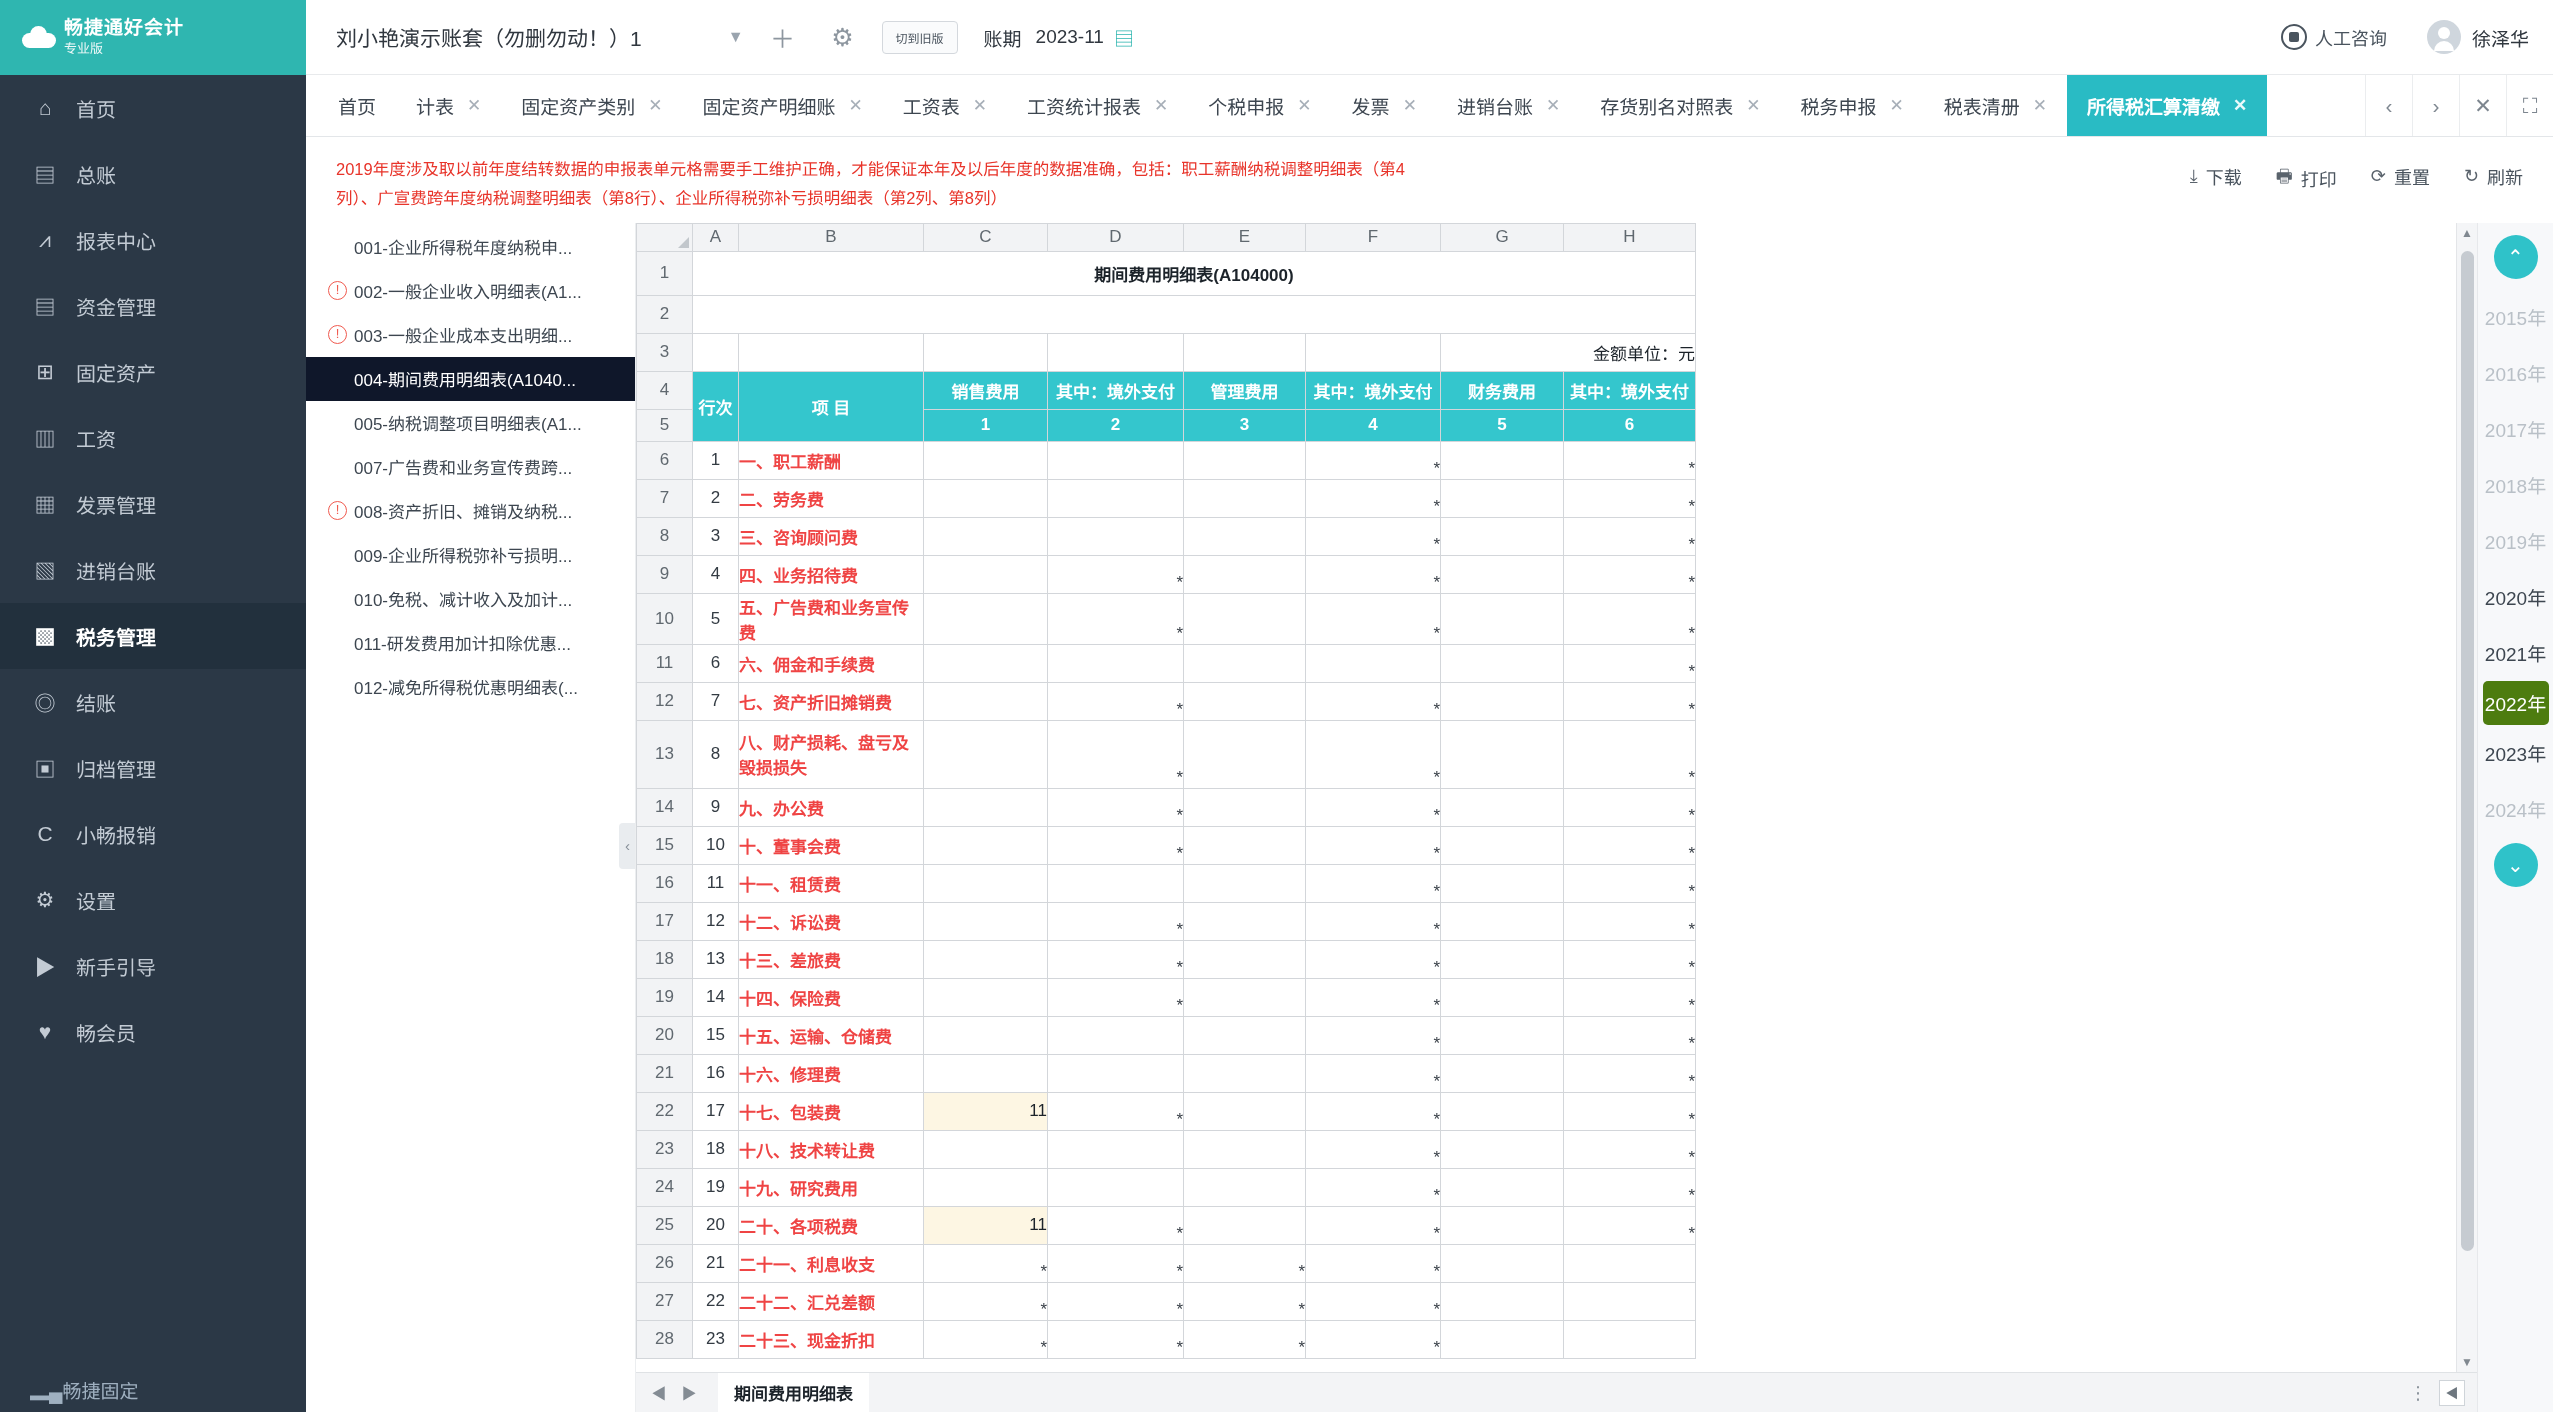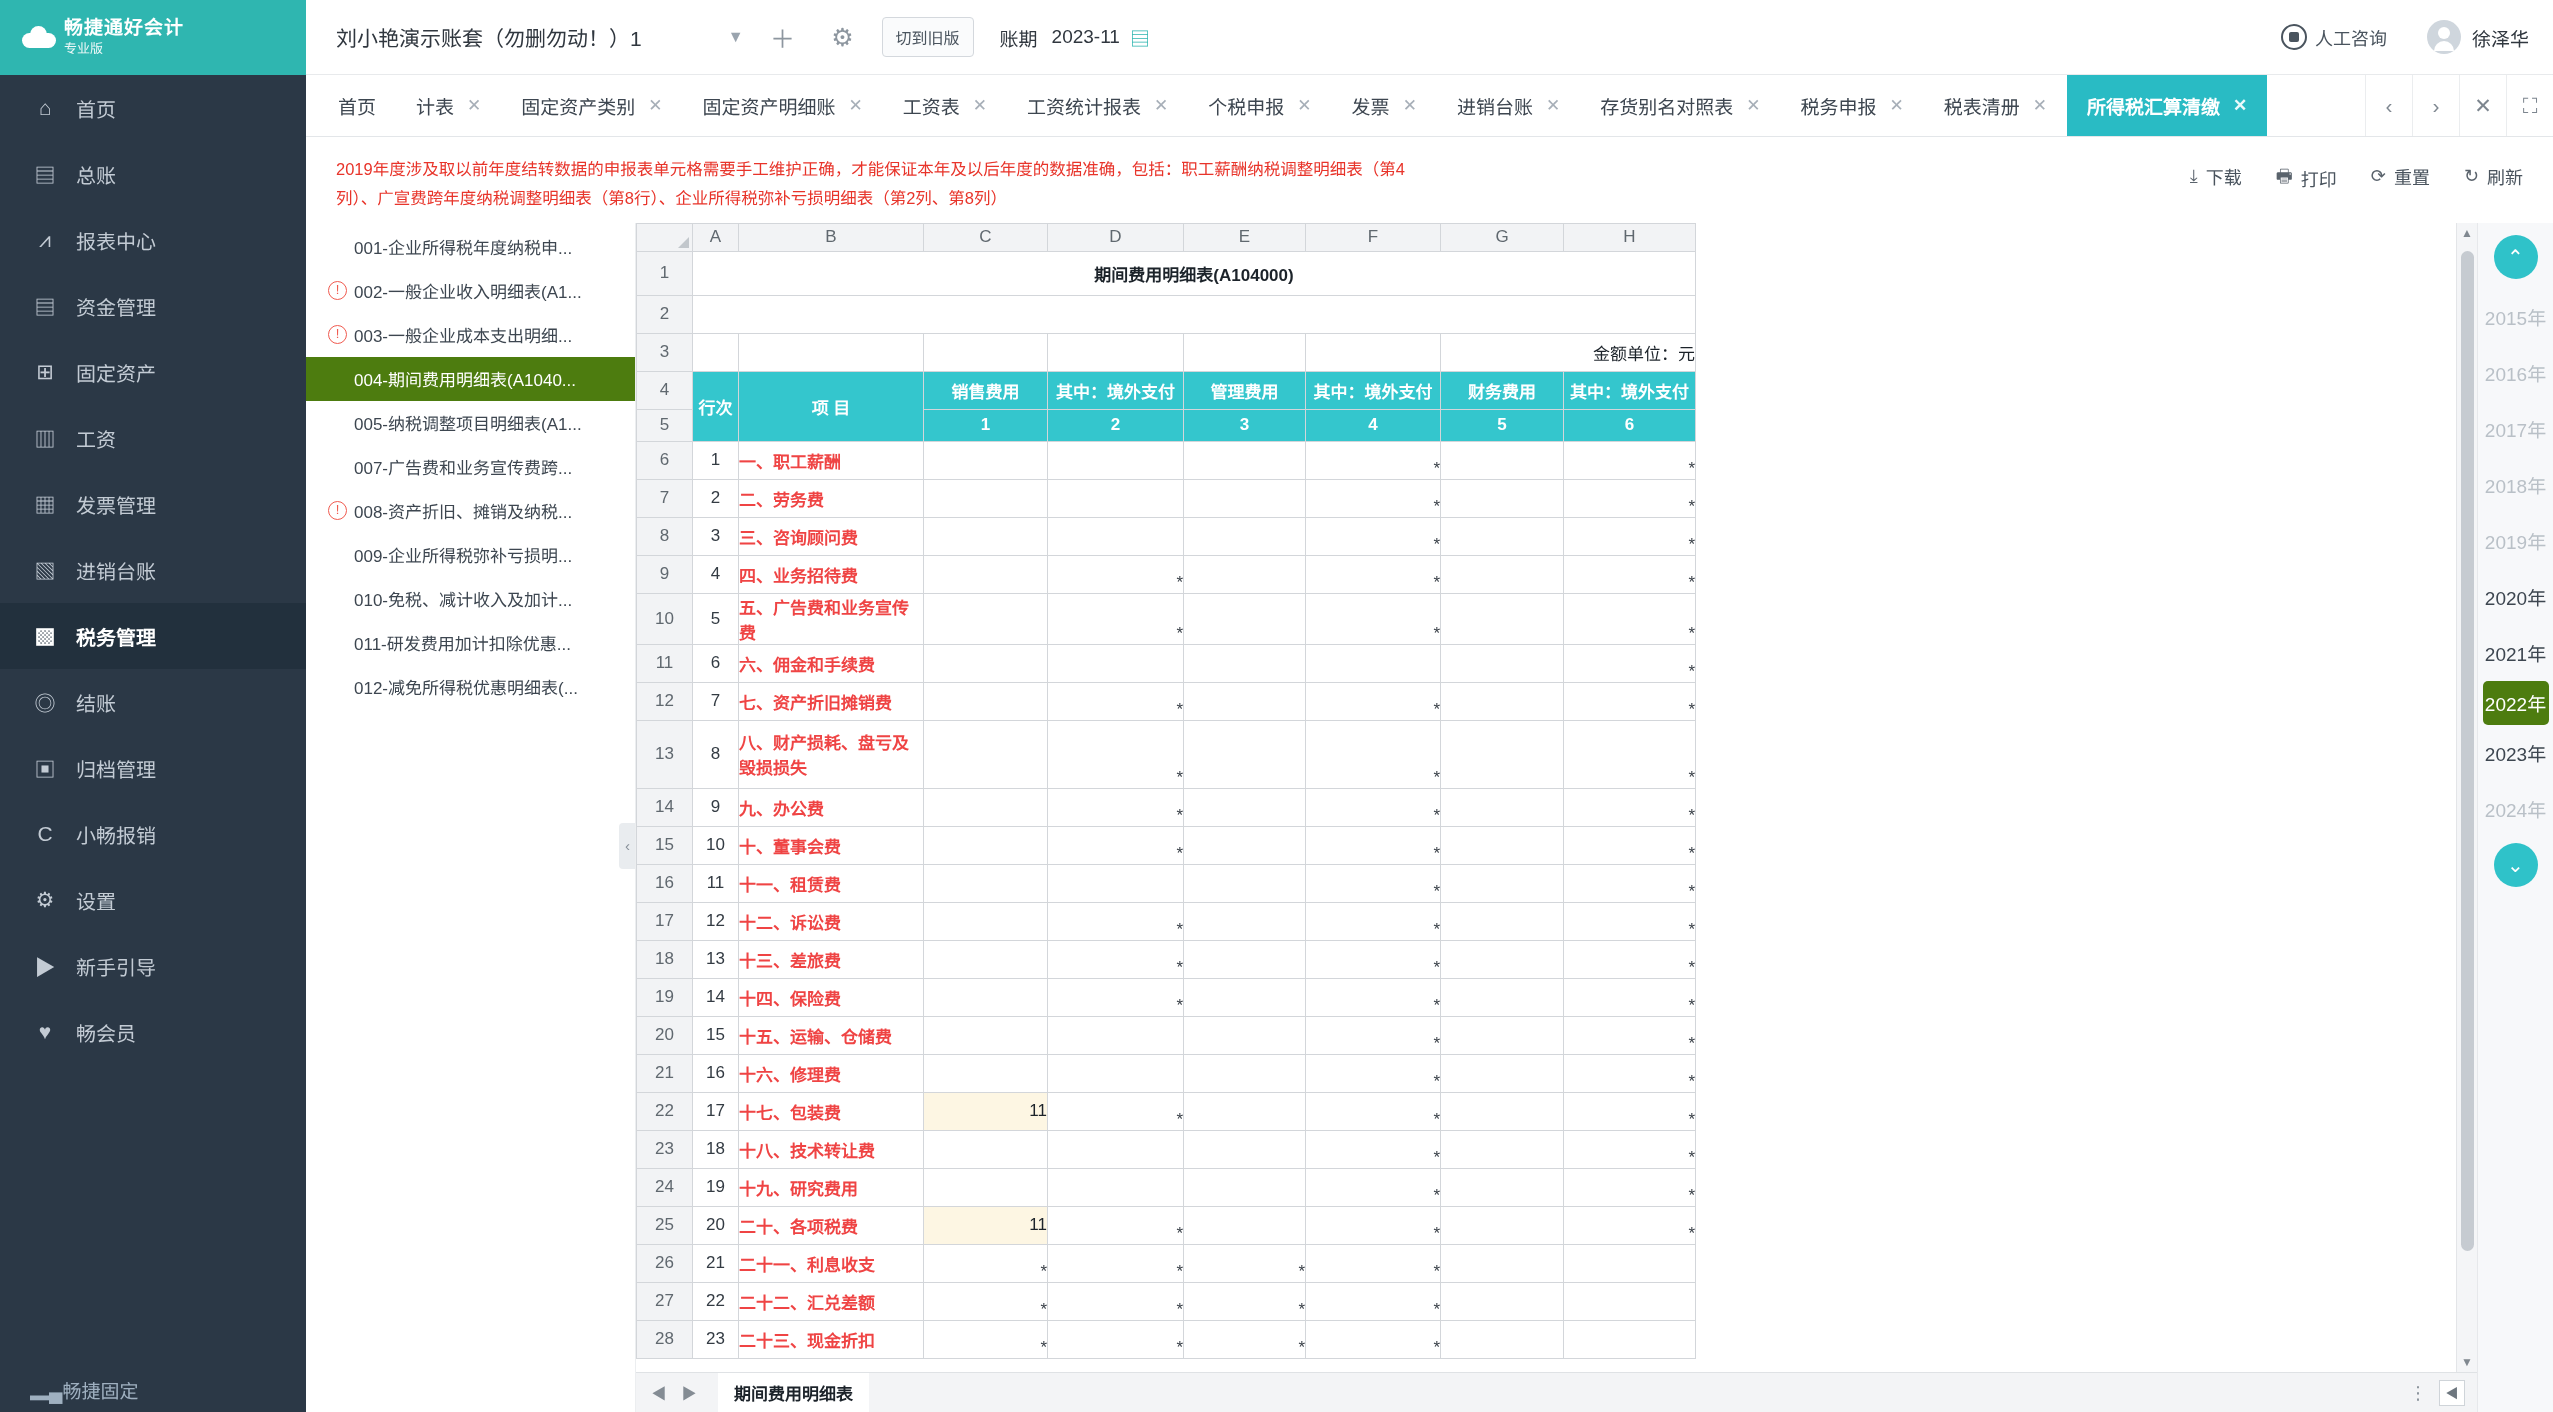--- a/index.html
+++ b/index.html
@@ -60,21 +60,21 @@
   .chev {
     margin-left: 86px; color: #9aa4ae; font-size: 16px; cursor: pointer;
   }
   .tb-icon {
     width: 42px; height: 42px; margin-left: 18px; display: flex;
     align-items: center; justify-content: center; color: #8d969f; font-size: 25px;
     cursor: pointer;
   }
   .old-ver-btn {
     margin-left: 18px; border: 1px solid #d4d8dd; border-radius: 4px;
-    padding: 7px 13px; font-size: 16px; color: #4a545e; background: #fafbfc; cursor: pointer;
+    padding: 7px 13px; font-size: 12px; color: #4a545e; background: #fafbfc; cursor: pointer;
   }
   .period-label { margin-left: 26px; font-size: 19px; color: #30373f; }
   .period-val { margin-left: 14px; font-size: 19px; color: #30373f; }
   .cal-ico { margin-left: 10px; color: #2fb6b0; font-size: 20px; cursor: pointer; }
   .topbar-right { margin-left: auto; display: flex; align-items: center; }
   .service {
     display: flex; align-items: center; font-size: 18px; color: #4a545e; cursor: pointer; text-align: center;
   }
   .service .head {
     width: 26px; height: 26px; border: 2px solid #4a545e; border-radius: 50%;
@@ -133,21 +133,21 @@
 
   
   .formlist {
     width: 330px; flex: none; overflow: hidden; padding-top: 2px; position: relative;
     border-right: 1px solid #eceef0;
   }
   .fl-item {
     height: 44px; display: flex; align-items: center; padding-left: 22px;
     font-size: 17px; color: #3d4650; white-space: nowrap; cursor: pointer;
   }
-  .fl-item.active { background: #4d7c0f; color: #fff; }
+  .fl-item.active { background: #0f172a; color: #fff; }
   .warn {
     width: 19px; height: 19px; border-radius: 50%; border: 1.6px solid #f05a4f;
     color: #f05a4f; font-size: 13px; line-height: 16px; text-align: center;
     margin-right: 7px; flex: none;
   }
   .warn-sp { width: 26px; flex: none; }
   .collapse-handle {
     position: absolute; right: -1px; top: 600px; width: 17px; height: 46px;
     background: #e9ecef; border-radius: 4px 0 0 4px; display: flex;
     align-items: center; justify-content: center; color: #868f98; font-size: 15px;

